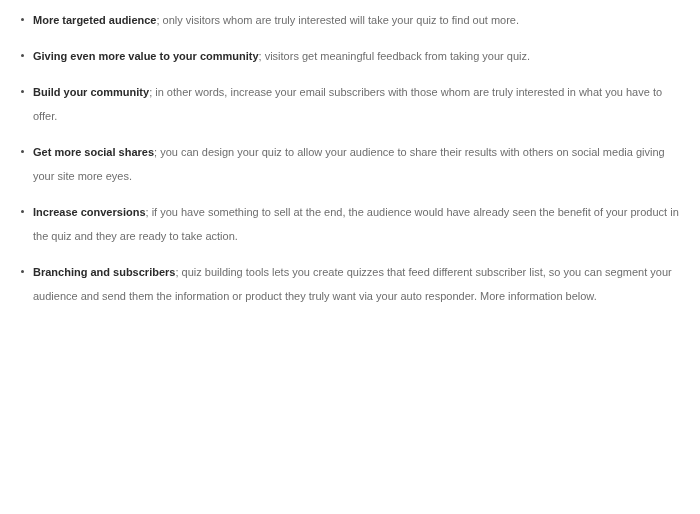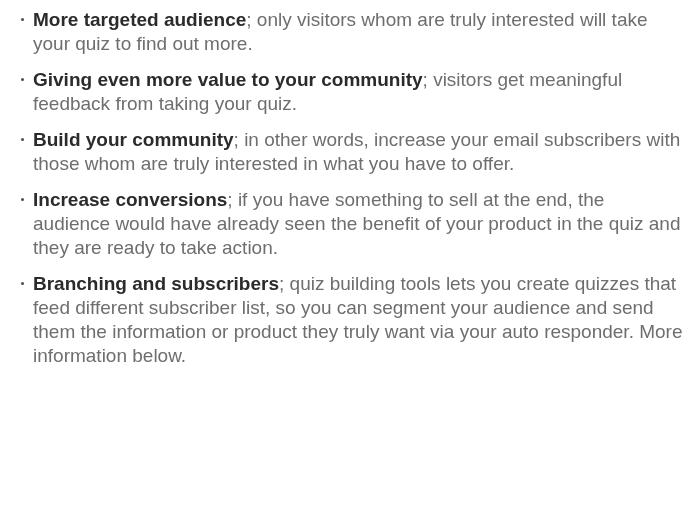--- a/index.html
+++ b/index.html
@@ -19,21 +19,21 @@
     list-style: none;
     margin: 0;
     padding: 8px 0 0 0;
   }
 
   .benefit-item {
     position: relative;
     padding-left: 33px;
     margin: 0 0 12px 0;
     padding-right: 14px;
-    font-size: 19px;
+    font-size: 11px;
     line-height: 24px;
     color: #6e6e6e;
   }
 
   .benefit-item:last-child {
     margin-bottom: 0;
   }
 
   .bullet-marker {
     position: absolute;
@@ -70,20 +70,24 @@
     <span class="benefit-lead">Giving even more value to your community</span><span class="benefit-body">; visitors get meaningful feedback from taking your quiz.</span>
   </li>
 
 
 
   <li class="benefit-item">
     <span class="bullet-marker"></span>
     <span class="benefit-lead">Build your community</span><span class="benefit-body">; in other words, increase your email subscribers with those whom are truly interested in what you have to offer.</span>
   </li>
 
+  <li class="benefit-item">
+    <span class="bullet-marker"></span>
+    <span class="benefit-lead">Get more social shares</span><span class="benefit-body">; you can design your quiz to allow your audience to share their results with others on social media giving your site more eyes.</span>
+  </li>
 
   <li class="benefit-item">
     <span class="bullet-marker"></span>
     <span class="benefit-lead">Increase conversions</span><span class="benefit-body">; if you have something to sell at the end, the audience would have already seen the benefit of your product in the quiz and they are ready to take action.</span>
   </li>
 
   <li class="benefit-item">
     <span class="bullet-marker"></span>
     <span class="benefit-lead">Branching and subscribers</span><span class="benefit-body">; quiz building tools lets you create quizzes that feed different subscriber list, so you can segment your audience and send them the information or product they truly want via your auto responder. More information below.</span>
   </li>

